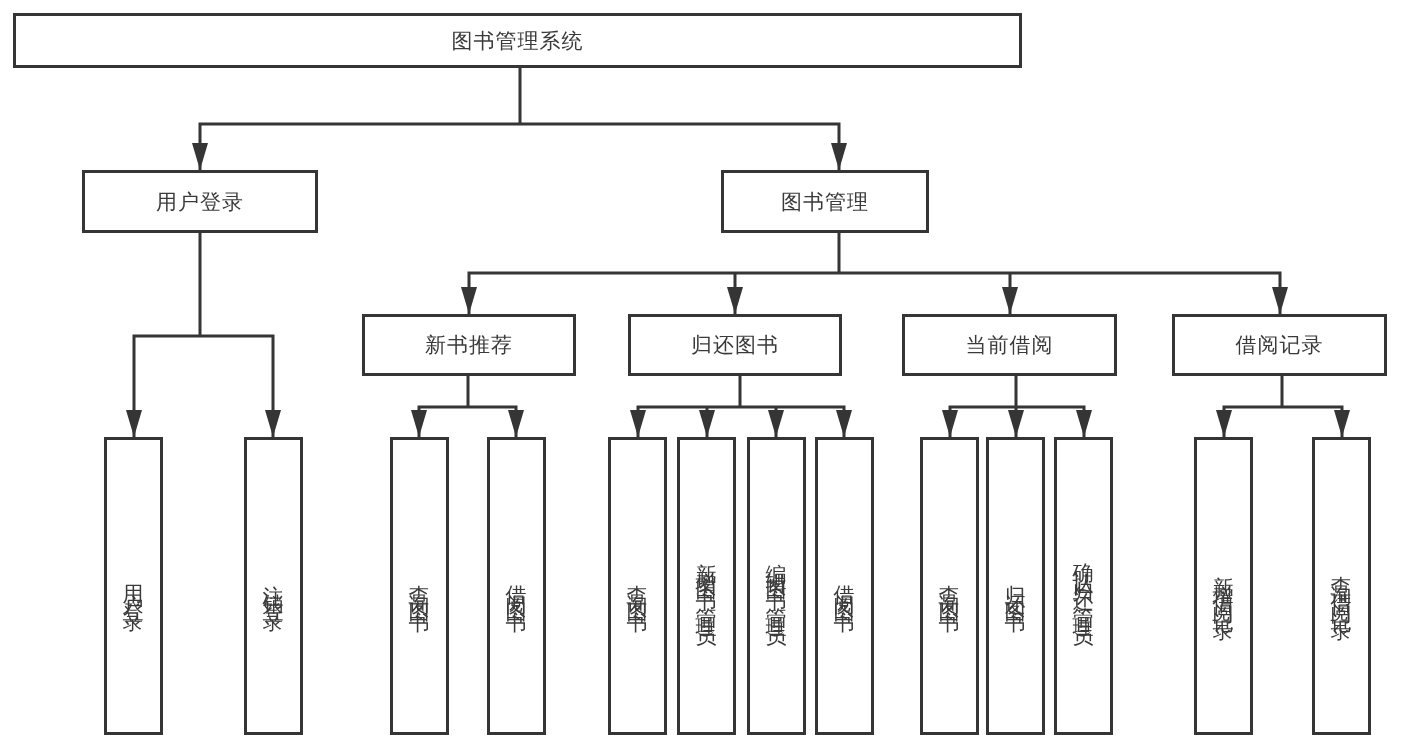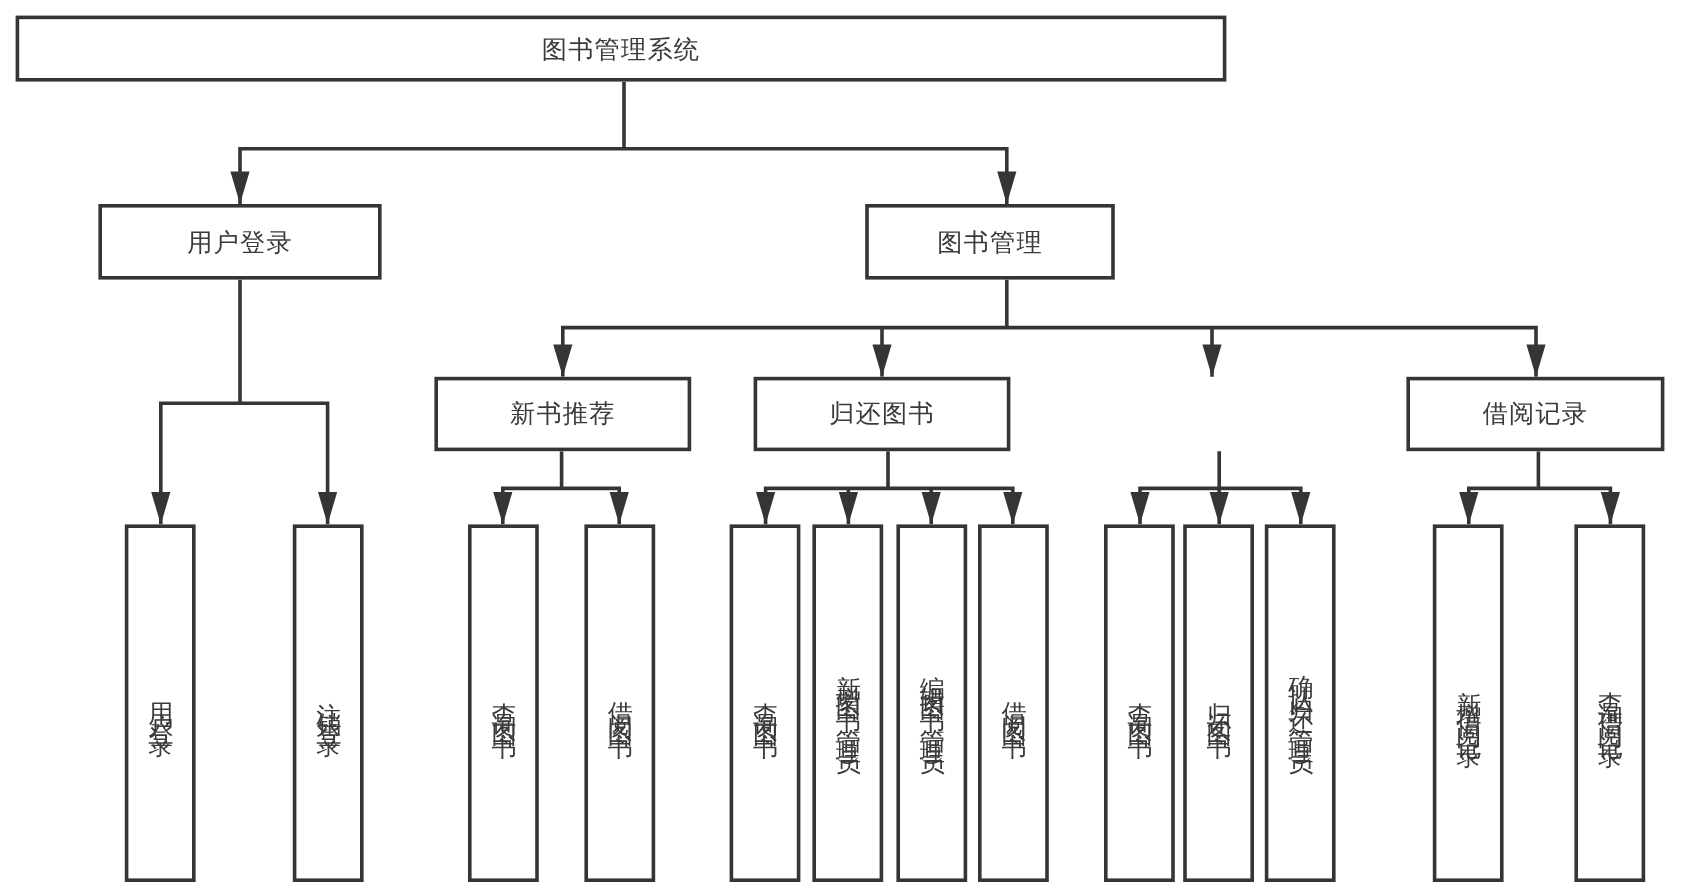--- a/index.html
+++ b/index.html
@@ -85,20 +85,21 @@
     </g>
   </svg>
 
   <div class="node n-root">图书管理系统</div>
 
   <div class="node n-user-login">用户登录</div>
   <div class="node n-book-mgmt">图书管理</div>
 
   <div class="node n-new-books">新书推荐</div>
   <div class="node n-book-borrow">归还图书</div>
+  <div class="node n-current-borrow">当前借阅</div>
   <div class="node n-borrow-records">借阅记录</div>
 
   <div class="node leaf lf-1">用户登录</div>
   <div class="node leaf lf-2">注销登录</div>
 
   <div class="node leaf lf-3">查询图书</div>
   <div class="node leaf lf-4">借阅图书</div>
 
   <div class="node leaf lf-5">查询图书</div>
   <div class="node leaf lf-6">新增图书（管理员）</div>

